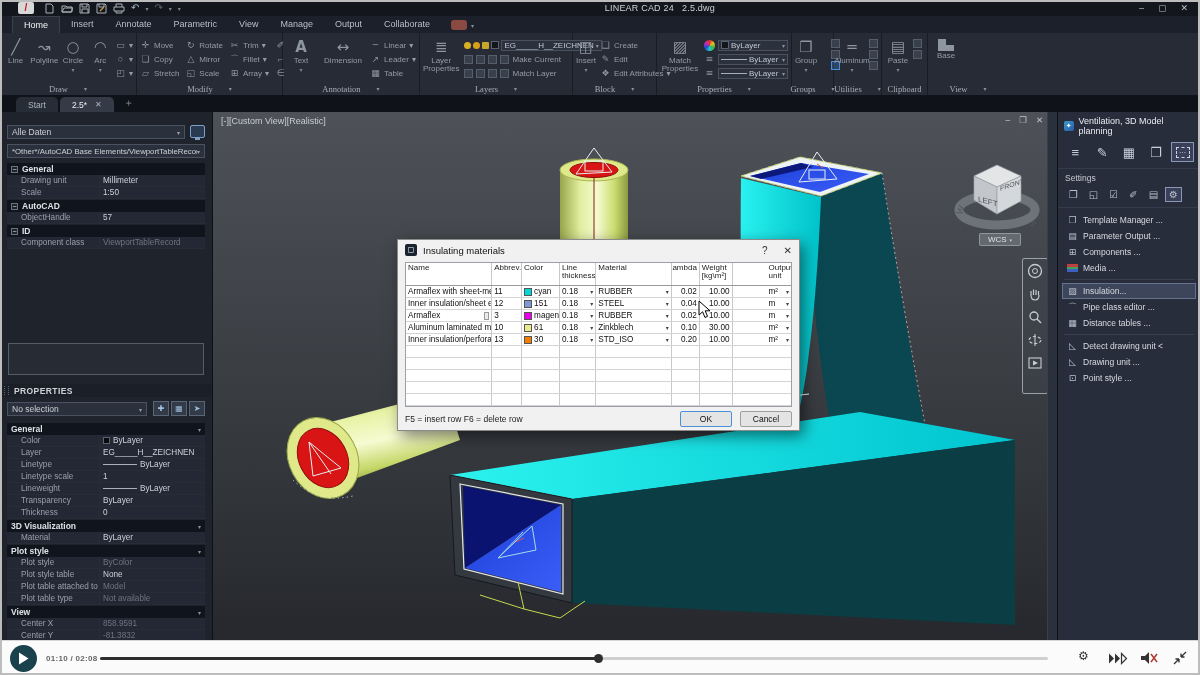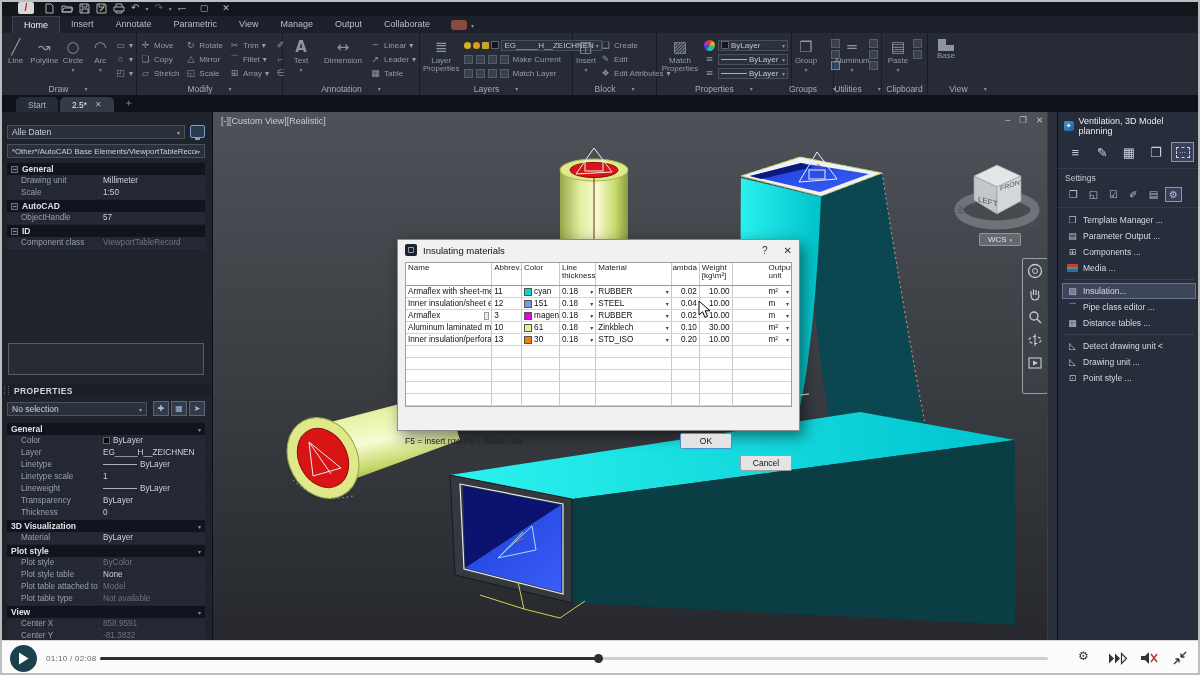--- a/index.html
+++ b/index.html
@@ -24,21 +24,21 @@
   #tabrow { left:0; top:16px; width:1200px; height:17px; background:#1b202a; display:flex; align-items:flex-end; padding-left:12px; z-index:5;}
   .rtab { color:#b9bfc9; font-size:9px; padding:3px 11px; cursor:pointer; }
   .rtab.active { background:#262b35; color:#f0f2f5; border:1px solid #3a414d; border-bottom:none; }
   #ribbon-menu-chip { width:16px; height:10px; background:#8a4a42; border-radius:3px; margin:0 4px 3px 10px;}
   #ribbon-menu-arrow { color:#8a919c; font-size:6px; margin-bottom:4px;}
 
   
   #ribbon { left:0; top:33px; width:1200px; height:62px; background:#262b35; display:flex; z-index:5;}
   .rgroup { border-right:1px solid #181d25; display:flex; flex-direction:column; height:62px; }
   .rbody { flex:1; display:flex; align-items:flex-start; padding:3px 3px 0 3px; gap:2px;}
-  .rlabel { height:13px; display:flex; align-items:center; justify-content:center; gap:16px; color:#a6acb6; font-size:8.5px; }
+  .rlabel { height:13px; display:flex; align-items:center; justify-content:center; gap:16px; color:#a6acb6; font-size:8.5px;font-family:Liberation Serif, serif; }
   .rlabel .darr { font-size:6px; color:#8a919c; }
   .rbtn-lg { display:flex; flex-direction:column; align-items:center; width:33px; color:#959ca7; font-size:8px; gap:1px; padding-top:2px; cursor:pointer;}
   .rbtn-lg .big { font-size:15px; line-height:17px; color:#8d95a1; }
   .rbtn-lg .cap { text-align:center; line-height:8px;}
   .rbtn-lg .darr { font-size:6px; color:#7d848e;}
   .smcol { display:flex; flex-direction:column; gap:2px; padding-top:3px;}
   .rbtn-sm { display:flex; align-items:center; gap:3px; color:#959ca7; font-size:8px; height:12px; cursor:pointer; white-space:nowrap;}
   .rbtn-sm .ic { font-size:9px; color:#8d95a1; width:11px; text-align:center;}
   .mini-ic { width:9px; height:9px; background:#39404c; border:1px solid #555e6c; display:inline-block; }
   .mini-ic.sel { background:rgba(60,120,200,.35); border-color:#4a90d9; }
@@ -148,29 +148,29 @@
   .drow:not(.header) .dcell { height:11px; font-size:8.2px;}
   .c-name{width:96px;} .c-abbr{width:33px;} .c-color{width:42px;} .c-thick{width:40px;}
   .c-mat{width:84px;} .c-lam{width:31px; justify-content:flex-end;} .c-wgt{width:36px; justify-content:flex-end;} .c-unit{width:27px;}
   .dsw { width:8px; height:8px; border:1px solid #555; flex:none;}
   .dd { margin-left:auto; font-size:6px; color:#444; flex:none;}
   .nhandle { margin-left:auto; width:5px; height:8px; background:#ececec; border:1px solid #9a9a9a; flex:none;}
   #dlg-footer { display:flex; align-items:center; margin:4px 7px 0 7px;}
   #dlg-hint { font-size:8.5px; color:#222;}
   .dlg-btn { width:52px; height:16px; background:#e4e4e4; border:1px solid #9f9f9f; font-size:8.5px; display:flex; align-items:center; justify-content:center; cursor:pointer;}
   #btn-ok { margin-left:auto; border:1px solid #4a90d9; border-radius:2px;}
-  #btn-cancel { margin-left:8px; border-radius:2px;margin-top:44px;}
+  #btn-cancel { margin-left:8px; border-radius:2px;}
 
   
   #cursor { left:698px; top:300px; z-index:90; pointer-events:none;}
 
   
   #player { left:0; top:640px; width:1200px; height:35px; background:#fbfbfb; border-top:1px solid #d6d6d6; z-index:6;}
   #play-btn { position:absolute; left:10px; top:4px; width:27px; height:27px; border-radius:50%; background:#19424c; display:flex; align-items:center; justify-content:center; cursor:pointer;}
-  #time { position:absolute; left:46px; top:13px; font-size:8px; color:#666; letter-spacing:.3px;}
+  #time { position:absolute; left:46px; top:13px; font-size:8px; color:#666; letter-spacing:.3px;font-weight:bold;}
   #track { position:absolute; left:100px; top:16px; width:948px; height:3px; background:#cfcfcf; border-radius:2px; cursor:pointer;}
   #played { position:absolute; left:100px; top:16px; width:498px; height:3px; background:#2e2e2e; border-radius:2px;}
   #knob { position:absolute; left:594px; top:13px; width:9px; height:9px; border-radius:50%; background:#2e2e2e; cursor:grab;}
   .pctl { position:absolute; top:10px; cursor:pointer;}
   #gear-ctl { left:1078px; font-size:12px; color:#333; top:8px;}
 </style>
 </head>
 <body>
 
 <div class="abs" id="titlebar">
@@ -190,20 +190,23 @@
         <path d="M4,8 l4,-4" stroke="#c8a040" stroke-width="1.2"></path>
       </svg>
     <svg width="12" height="11">
         <path d="M3,4 V1 h6 v3 M1,4 h10 v4 h-10 z M3,8 v2 h6 v-2" fill="none" stroke="#aab0b8" stroke-width="1"></path>
       </svg>
     <span class="uglyph">↶</span>
       <span class="darr">▾</span>
     <span class="uglyph dim">↷</span>
       <span class="darr">▾</span>
     <span class="darr">▾</span>
+  </div>
+  <div id="title-center">
+    <span>LINEAR CAD 24</span>&nbsp;&nbsp;&nbsp;<span>2.5.dwg</span>
   </div>
   <div id="win-btns">
     <span>–</span>
     <span>▢</span>
     <span>✕</span>
   </div>
 </div>
 
 <div class="abs" id="tabrow">
   <div style="display:flex;">

